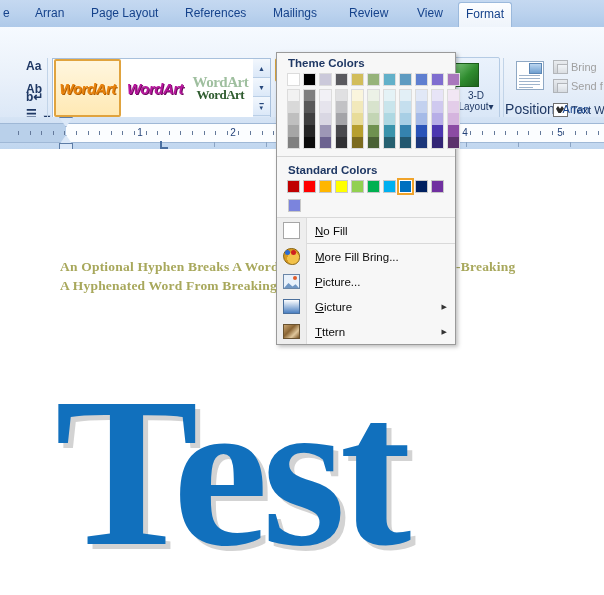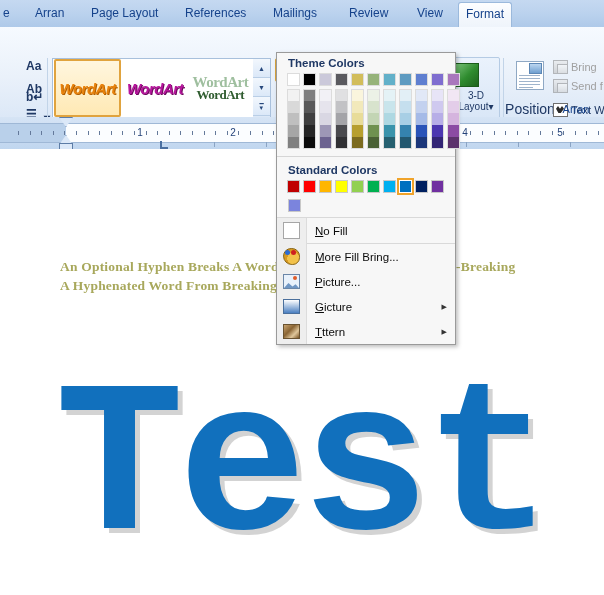--- a/index.html
+++ b/index.html
@@ -142,21 +142,21 @@
   
   #page{position:absolute;left:0;top:149px;width:604px;height:446px;background:#ffffff;}
   #doc-text{
     position:absolute;left:60px;top:108px;width:560px;
     font-family:"Liberation Serif", serif;
     font-size:13.5px;font-weight:bold;color:#a8a85c;
     line-height:19px;letter-spacing:.2px;white-space:nowrap;
   }
   #wordart-test{
     position:absolute;left:55px;top:215px;
-    font-family:Liberation Mono, monospace;
+    font-family:Liberation Serif, serif;
     font-weight:bold;font-size:215px;line-height:215px;
     color:#1170bd;letter-spacing:-6px;
     text-shadow:5px 5px 0 rgba(150,150,150,.42);
     white-space:nowrap;
   }
   
   #fill-menu{
     position:absolute;left:276px;top:52px;width:178px;
     background:#f7f7f7;border:1px solid #9a9a9a;
     box-shadow:2px 2px 4px rgba(0,0,0,.25);

